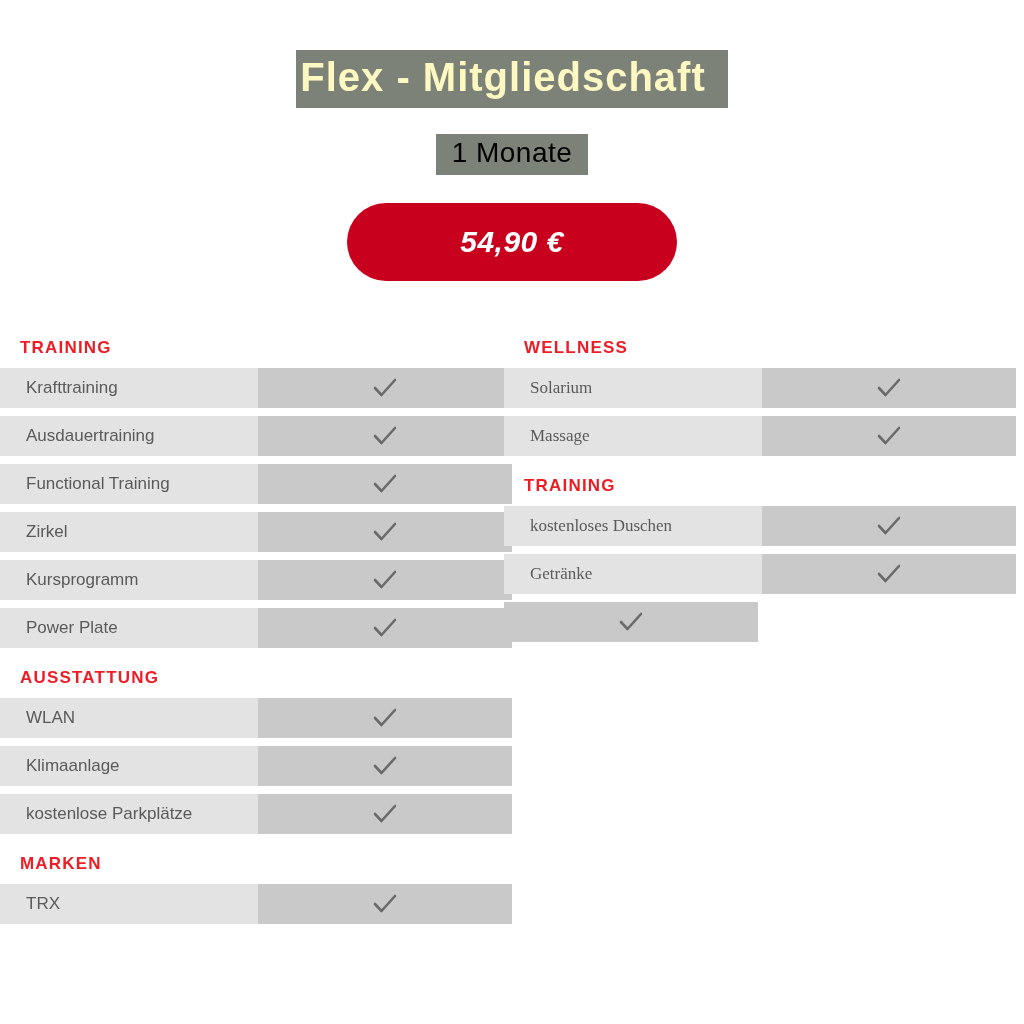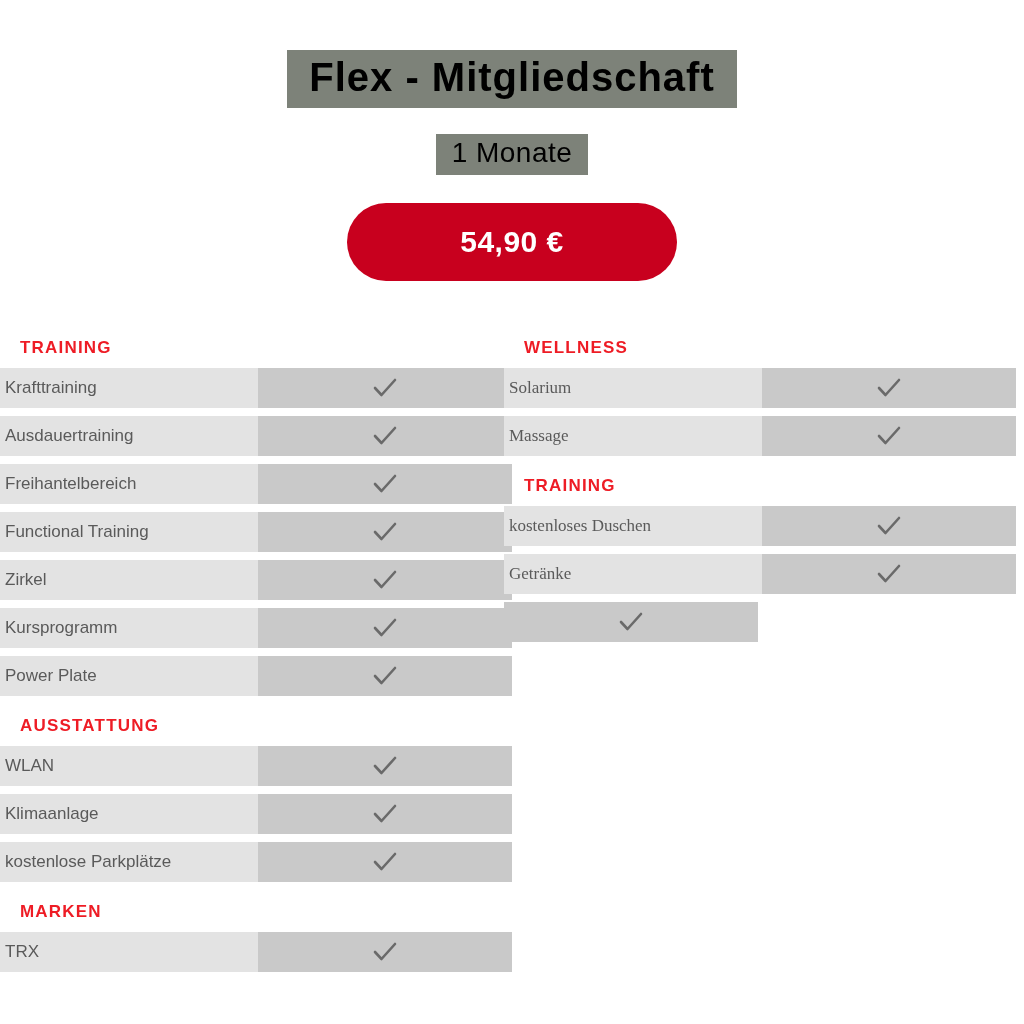--- a/index.html
+++ b/index.html
@@ -21,44 +21,45 @@
   }
 
   
   .title-wrap {
     text-align: center;
     padding-top: 50px;
   }
   .title {
     display: inline-block;
     background: #7d8279;
-    color: #000000;
+    color: #fef9c3;
     font-size: 40px;
     font-weight: bold;
     letter-spacing: 1px;
-    padding: 7px 22px 11px 22px;
+    padding: 7px 22px 11px 4px;
     line-height: 1.0;
   }
   .duration-wrap {
     text-align: center;
     margin-top: 26px;
   }
   .duration {
     display: inline-block;
     background: #7d8279;
     color: #000000;
     font-size: 28px;
     font-weight: normal;
     letter-spacing: 0.5px;
     padding: 5px 16px 8px 16px;
     line-height: 1.0;
   }
   .price-wrap {
     text-align: center;
     margin-top: 28px;
+    font-style: italic;
   }
   .price {
     display: inline-block;
     background: #c8001e;
     color: #ffffff;
     font-size: 30px;
     font-weight: bold;
     border-radius: 40px;
     width: 330px;
     height: 78px;
@@ -95,21 +96,21 @@
   .row {
     display: flex;
     height: 40px;
     margin-bottom: 8px;
   }
   .row .label {
     flex: 0 0 258px;
     background: #e3e3e3;
     display: flex;
     align-items: center;
-    padding-left: 5px;
+    padding-left: 26px;
     box-sizing: border-box;
     font-size: 17px;
     color: #5a5a5a;
   }
   .row .check {
     flex: 0 0 254px;
     background: #c9c9c9;
     display: flex;
     align-items: center;
     justify-content: center;
@@ -163,30 +164,20 @@
               <div class="label">Ausdauertraining</div>
               <div class="check">
                 <span class="checkmark">
                   <svg width="26" height="26" viewBox="0 0 26 26">
                     <path d="M3 13 L9.5 20 L23 5" fill="none" stroke="#6a6a6a" stroke-width="2.6" stroke-linecap="round" stroke-linejoin="round"></path>
                   </svg>
                 </span>
               </div>
             </div>
             <div class="row">
-              <div class="label">Freihantelbereich</div>
-              <div class="check">
-                <span class="checkmark">
-                  <svg width="26" height="26" viewBox="0 0 26 26">
-                    <path d="M3 13 L9.5 20 L23 5" fill="none" stroke="#6a6a6a" stroke-width="2.6" stroke-linecap="round" stroke-linejoin="round"></path>
-                  </svg>
-                </span>
-              </div>
-            </div>
-            <div class="row">
               <div class="label">Functional Training</div>
               <div class="check">
                 <span class="checkmark">
                   <svg width="26" height="26" viewBox="0 0 26 26">
                     <path d="M3 13 L9.5 20 L23 5" fill="none" stroke="#6a6a6a" stroke-width="2.6" stroke-linecap="round" stroke-linejoin="round"></path>
                   </svg>
                 </span>
               </div>
             </div>
             <div class="row">

